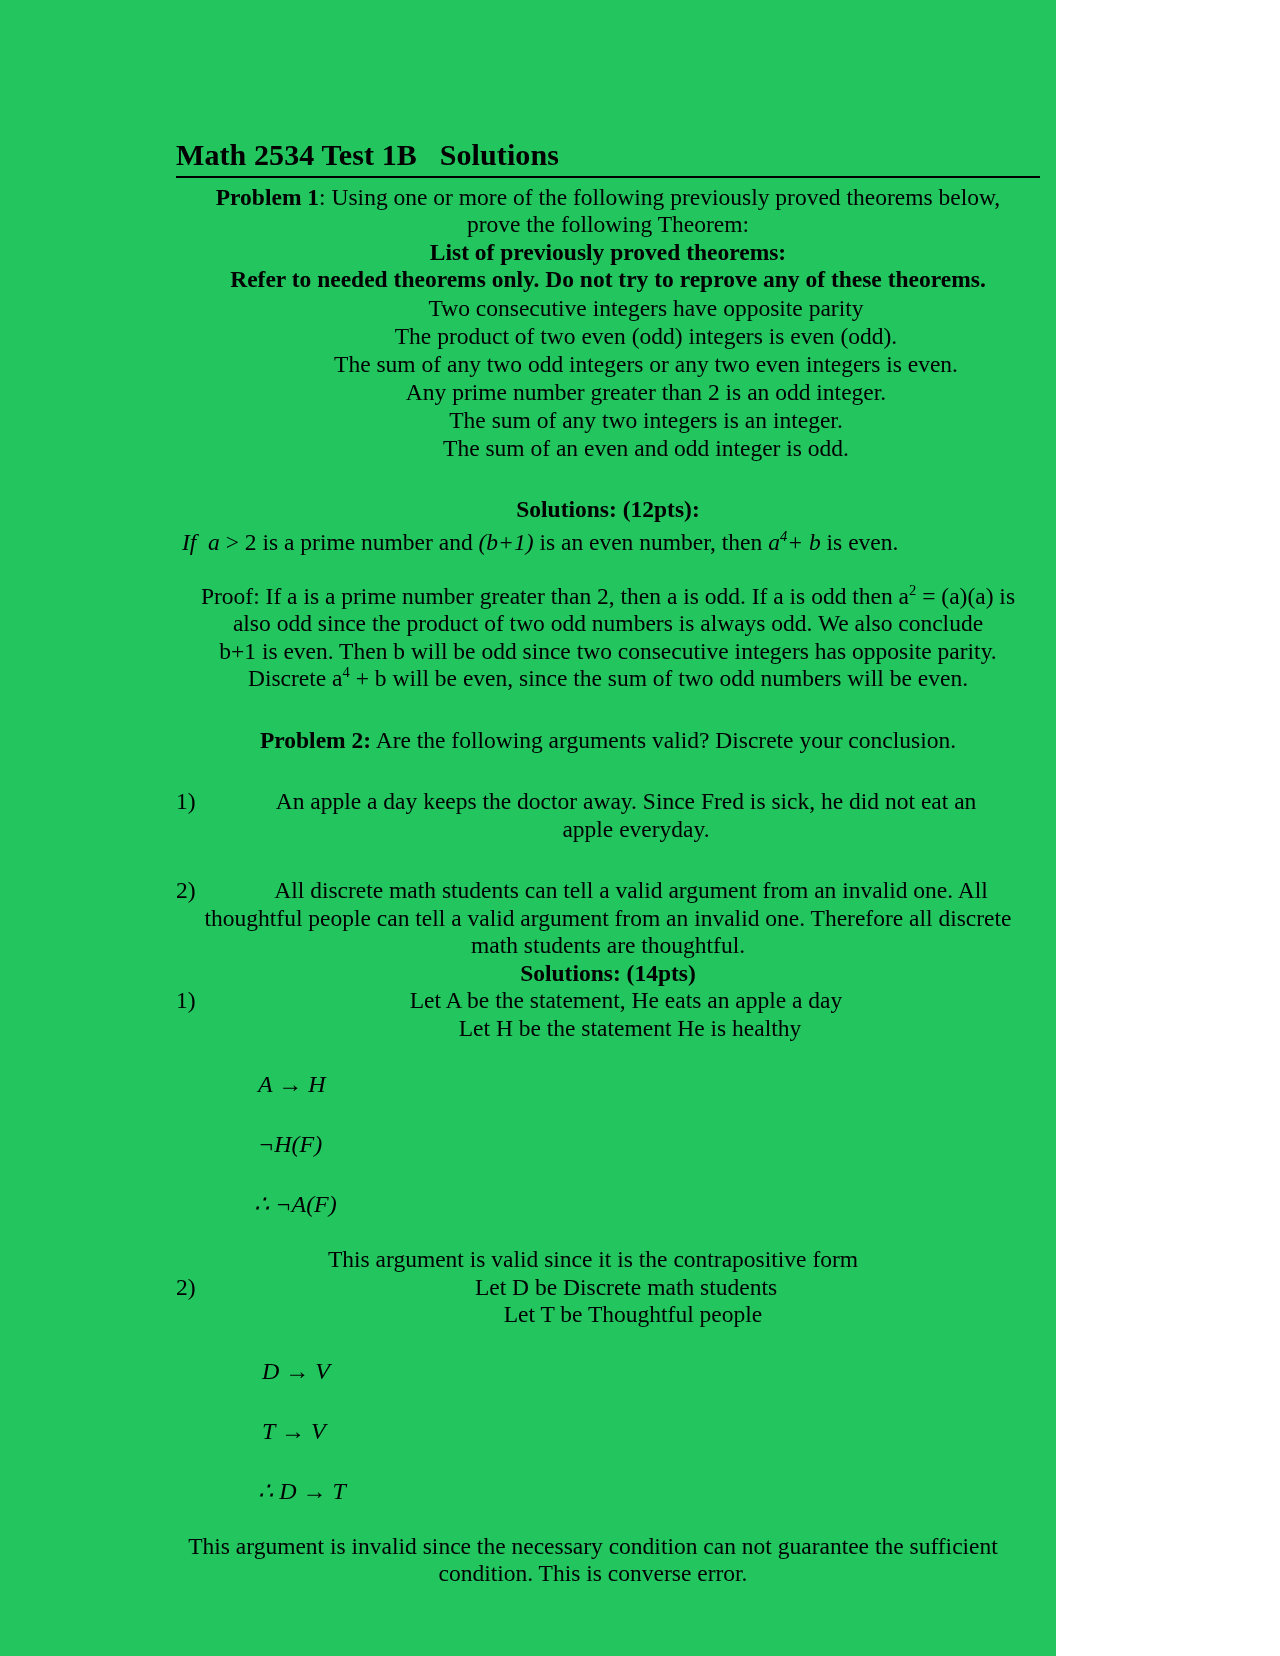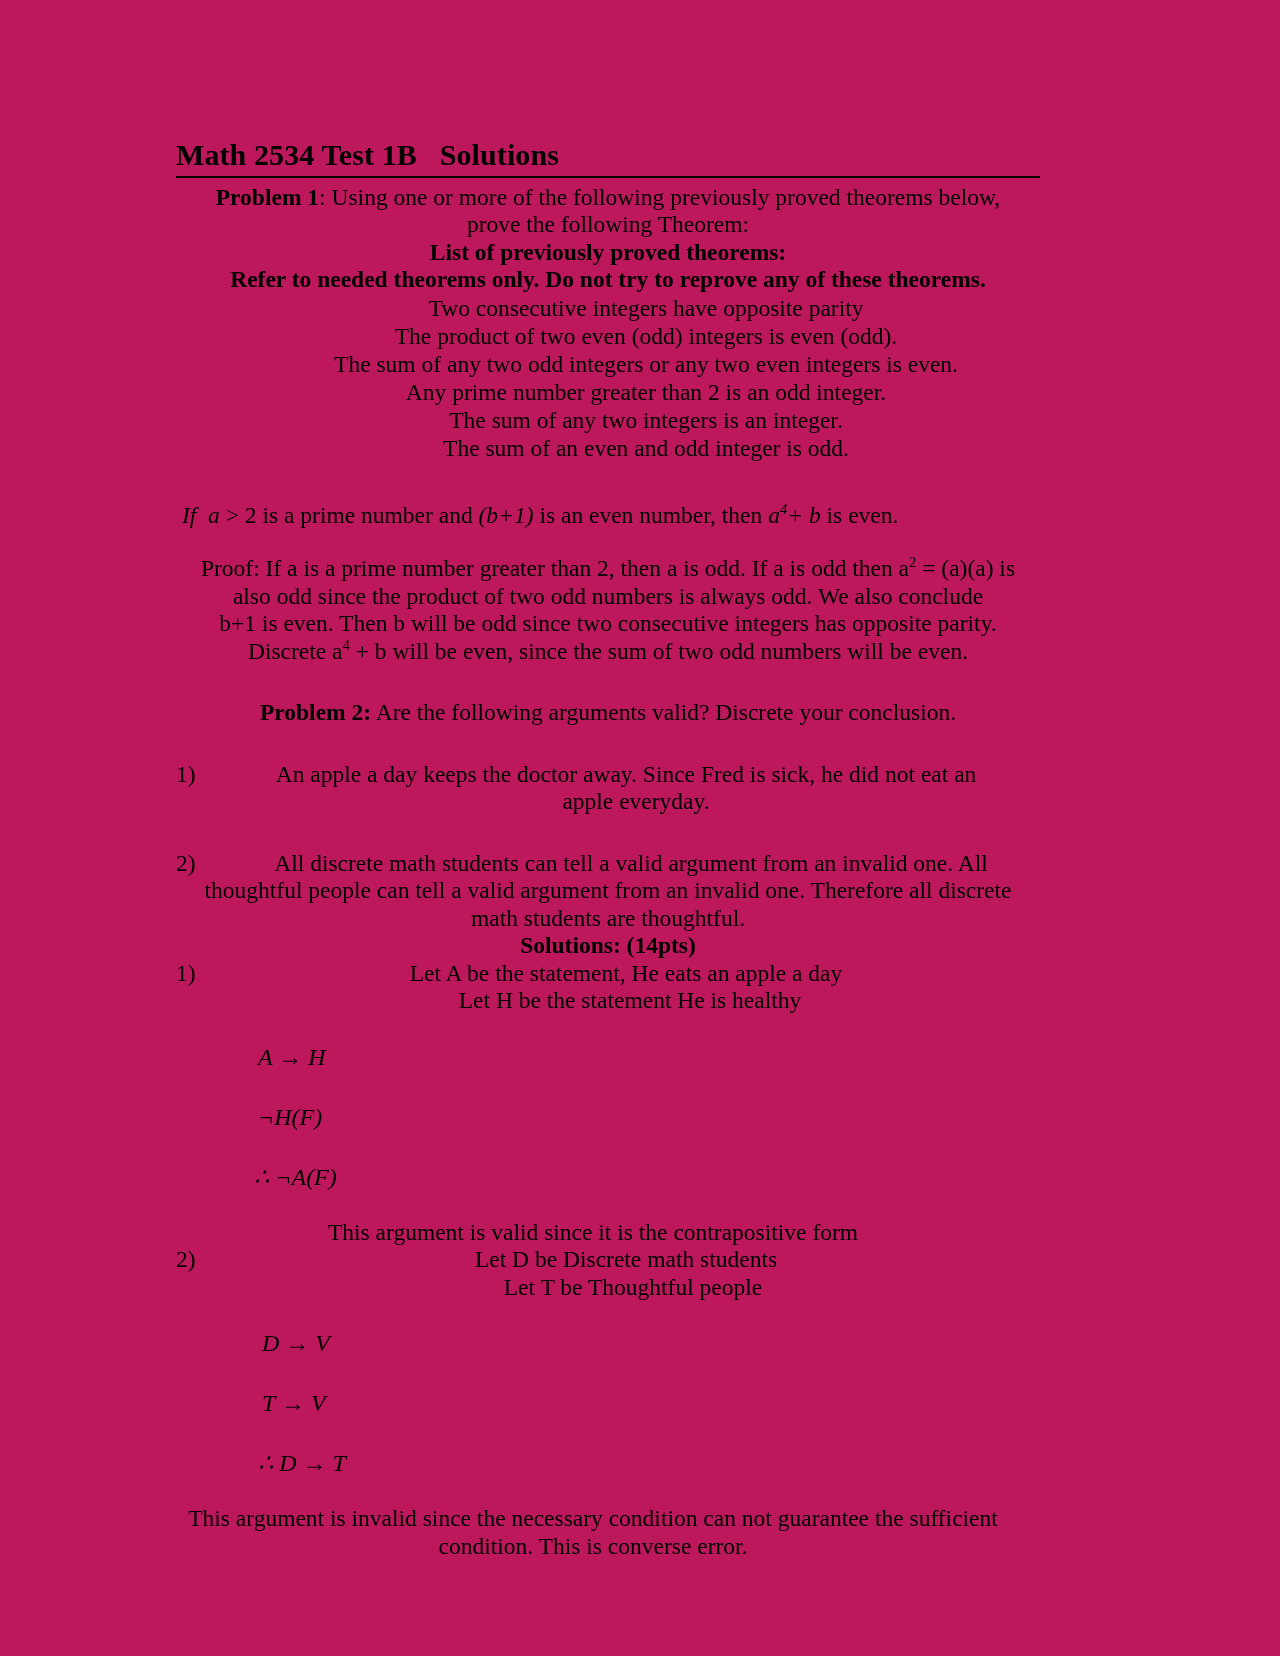--- a/index.html
+++ b/index.html
@@ -9,23 +9,23 @@
   }
   body {
     width: 1280px;
     height: 1656px;
     font-family: "Liberation Serif", "DejaVu Serif", serif;
     color: #000000;
     -webkit-font-smoothing: antialiased;
   }
   .page {
     position: relative;
-    width: 1280px;
+    width: 1056px;
     height: 1656px;
-    background: #be185d;
+    background: #22c55e;
     overflow: hidden;
   }
   .content {
     position: absolute;
     left: 176px;
     top: 138px;
     width: 864px;
   }
   
   .doc-title {
@@ -103,20 +103,21 @@
       <p class="p indent-1">Two consecutive integers have opposite parity</p>
       <p class="p indent-1">The product of two even (odd) integers is even (odd).</p>
       <p class="p indent-1">The sum of any two odd integers or any two even integers is even.</p>
       <p class="p indent-1">Any prime number greater than 2 is an odd integer.</p>
       <p class="p indent-1">The sum of any two integers is an integer.</p>
       <p class="p indent-1">The sum of an even and odd integer is odd.</p>
     </div>
 
     <div class="gap-lg"></div>
 
+    <p class="p b">Solutions: (12pts):</p>
 
     <div style="height:6px"></div>
 
     <p class="mathline nowrap" style="padding-left:6px"><span>If</span>&nbsp;&nbsp;<span class="mi">a</span>&nbsp;<span class="op" style="font-style:normal">&gt; 2</span>&nbsp;<span style="font-style:normal">is a prime number and</span>&nbsp;<span>(b+1)</span>&nbsp;<span style="font-style:normal">is an even number, then</span>&nbsp;<span class="mi">a</span><sup>4</sup><span>+ b</span>&nbsp;<span style="font-style:normal">is even.</span></p>
 
     <div class="gap-md"></div>
 
     <div>
       <p class="p"><span>Proof:   If a is a prime number greater than 2, then a is odd. If a is odd then a</span><sup>2</sup><span> = (a)(a) is</span></p>
       <p class="p">also odd since the product of  two odd numbers is always odd.  We also conclude</p>

